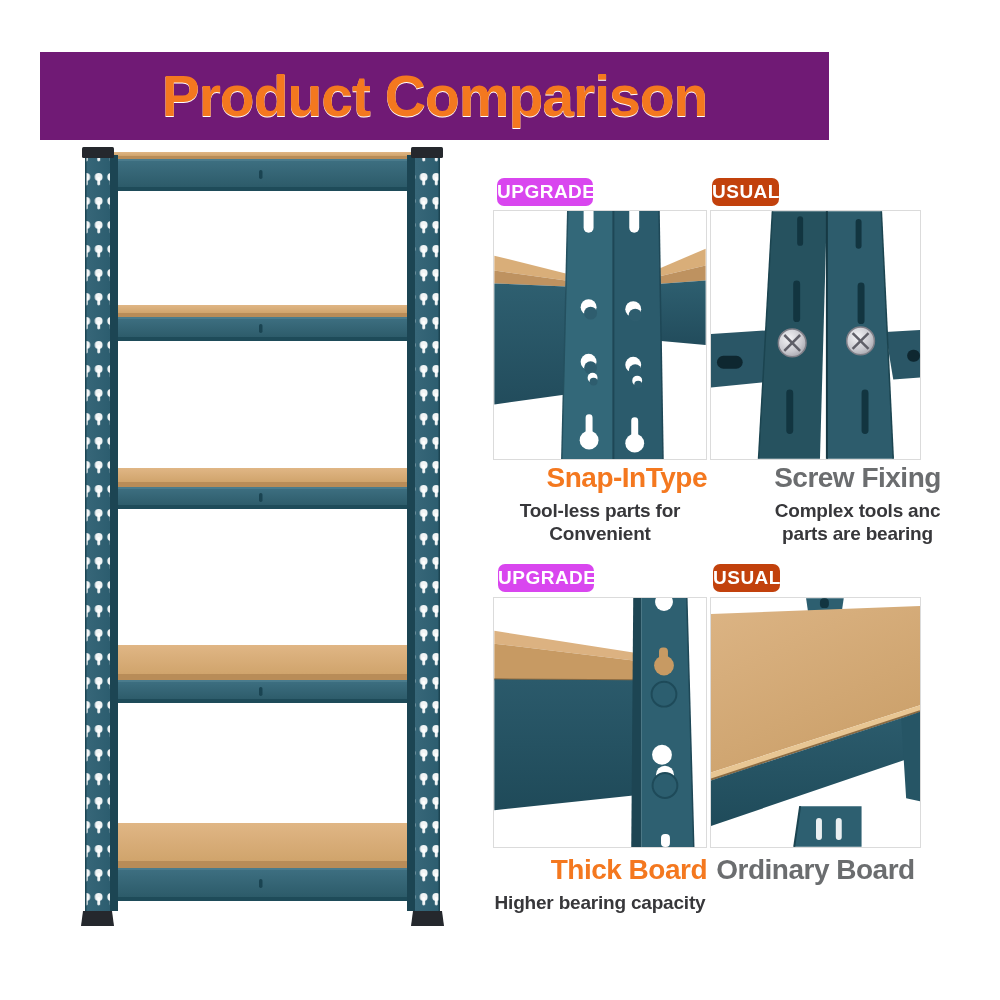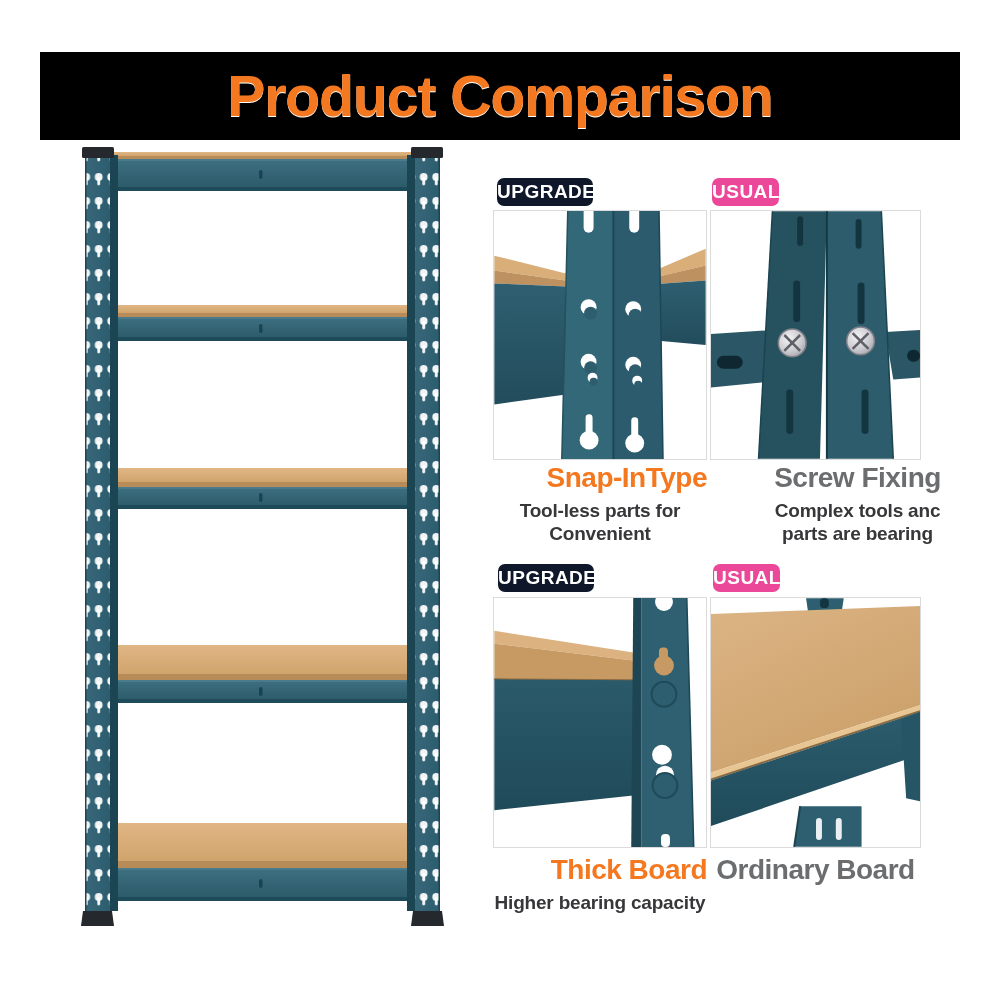--- a/index.html
+++ b/index.html
@@ -1,35 +1,35 @@
 <!DOCTYPE html>
 <html><head>
 <meta charset="utf-8">
 <style>
   html,body{margin:0;padding:0;background:#ffffff;}
   #canvas{
     position:relative;width:1000px;height:1000px;background:#ffffff;overflow:hidden;
     font-family:"Liberation Sans","DejaVu Sans",sans-serif;
   }
   
-  .banner{position:absolute;left:40px;top:52px;width:920px;height:88px;background:#000000;}
+  .banner{position:absolute;left:40px;top:52px;width:789px;height:88px;background:#701a75;}
   .banner h1{
     margin:0;width:100%;height:88px;line-height:88px;text-align:center;
     font-size:57px;font-weight:bold;color:#f4781f;letter-spacing:-1px;
     text-shadow:0 1px 0 #ffffff;
   }
   
   .rack{position:absolute;left:80px;top:145px;width:365px;height:790px;}
   
   .badge{
     position:absolute;height:28px;border-radius:7px;color:#ffffff;
     font-size:19px;font-weight:bold;text-align:center;line-height:28px;letter-spacing:.5px;
   }
-  .badge.upgrade{background:#0f172a;}
-  .badge.usual{background:#ec4899;}
+  .badge.upgrade{background:#d946ef;}
+  .badge.usual{background:#c2410c;}
   .imgbox{
     position:absolute;background:#ffffff;border:1px solid #dbdbdb;box-sizing:border-box;
     overflow:hidden;
   }
   .imgbox svg{display:block;}
   .caption{position:absolute;text-align:center;}
   .caption .hd{font-size:28px;font-weight:bold;letter-spacing:-0.5px;margin:0 0 6px 0;}
   .caption .hd.orange{color:#f4781f;text-align:right;}
   .caption .hd.gray{color:#6b6d6f;}
   .caption .ds{

